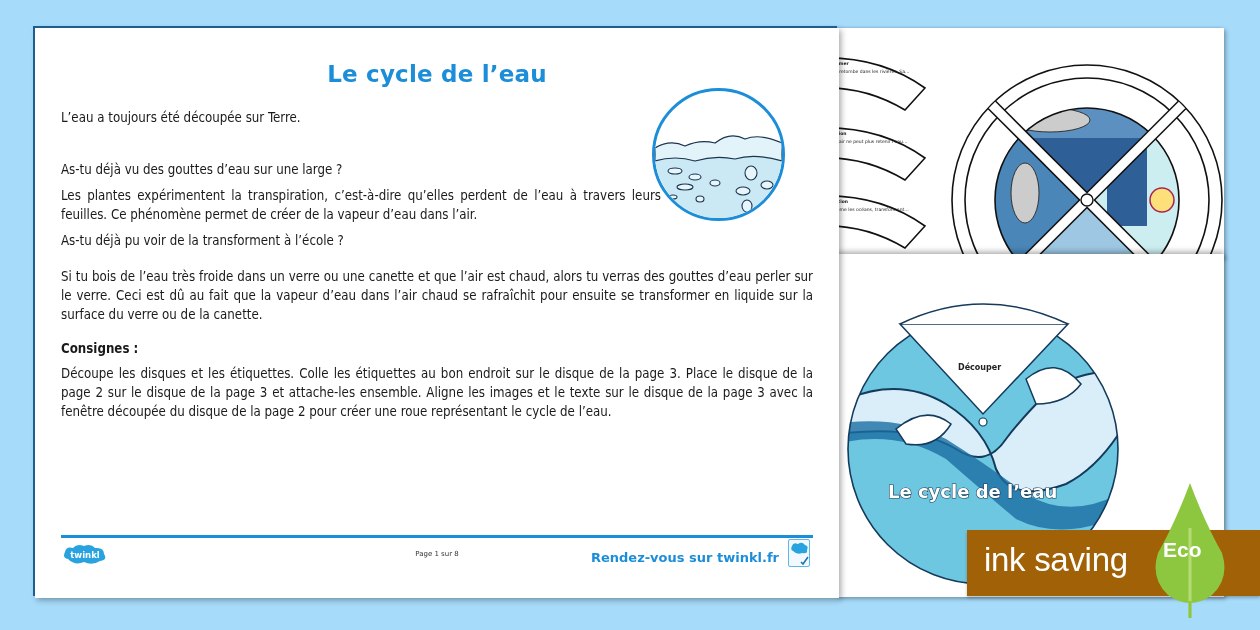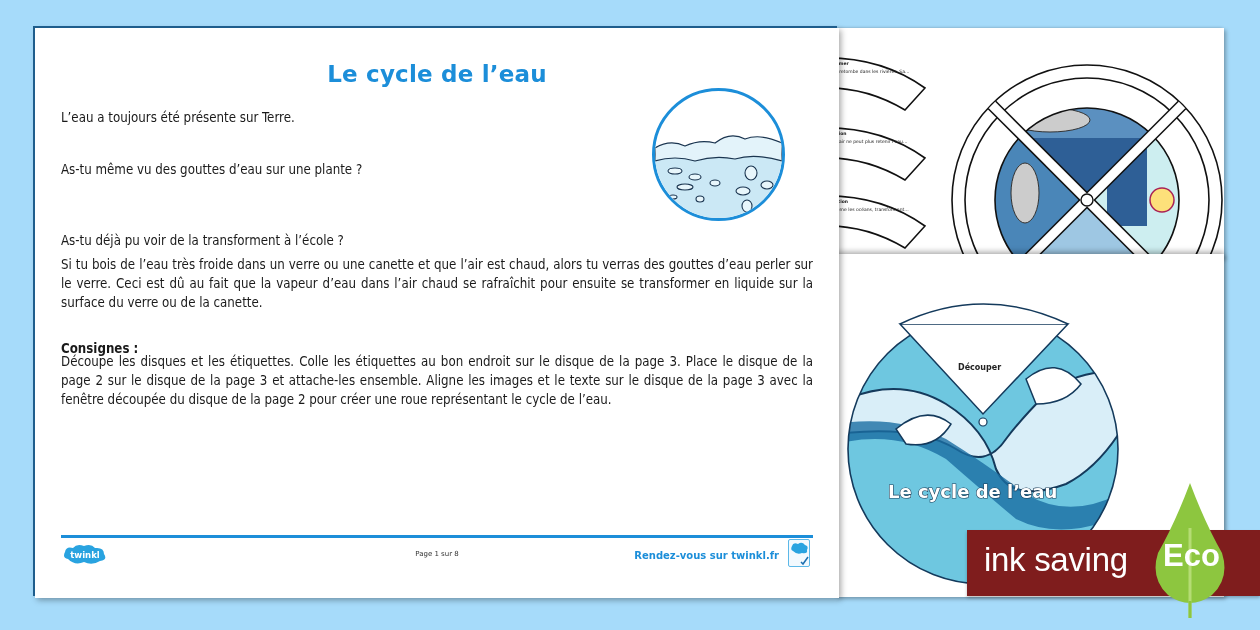--- a/index.html
+++ b/index.html
@@ -11,36 +11,36 @@
   
   #page2 { left: 820px; top: 28px; width: 404px; height: 230px; overflow: hidden; box-shadow: 2px 2px 4px rgba(0,0,0,0.3), -2px 0 3px rgba(0,0,0,0.2); }
   
   #page3 { left: 836px; top: 254px; width: 388px; height: 343px; overflow: hidden; box-shadow: 0 -3px 5px rgba(0,0,0,0.25), 2px 2px 4px rgba(0,0,0,0.3); }
   
   #page1 { left: 35px; top: 28px; width: 804px; height: 570px; }
 
   .title { position: absolute; left: 0; right: 0; top: 33px; text-align: center; color: #1c8ed9; font-family: "DejaVu Sans", sans-serif; font-weight: bold; font-size: 23px; letter-spacing: 0.2px; }
 
   .para { position: absolute; left: 26px; font-size: 13.2px; line-height: 19px; color: #1a1a1a; font-family: "DejaVu Sans Condensed", "DejaVu Sans", sans-serif; text-align: right; }
-  .p-wide { width: 752px; text-align: justify; }
+  .p-wide { width: 752px; text-align: justify; margin-top: 12px; }
   .p-narrow { width: 600px; text-align: justify; }
 
   .img-circle { position: absolute; left: 617px; top: 60px; width: 133px; height: 133px; border-radius: 50%; border: 3px solid #1c8ed9; overflow: hidden; background: #fff; }
 
   .footer-line { position: absolute; left: 26px; right: 26px; top: 507px; height: 3px; background: #1c8ed9; }
   .footer-logo { position: absolute; left: 27px; top: 515px; width: 46px; height: 22px; }
   .footer-page { position: absolute; left: 0; right: 0; top: 522px; text-align: center; font-size: 7px; color: #333; }
-  .footer-link { position: absolute; right: 60px; top: 522px; font-size: 10px; color: #1c8ed9; font-weight: bold; }
+  .footer-link { position: absolute; right: 60px; top: 522px; font-size: 13px; color: #1c8ed9; font-weight: bold; }
   .footer-badge { position: absolute; right: 29px; top: 511px; width: 22px; height: 28px; border: 1px solid #5cb8e8; border-radius: 2px; background: #f2f9fe; }
 
   
-  #eco { position: absolute; left: 967px; top: 530px; width: 293px; height: 66px; background: #7f1d1d; box-shadow: 0 2px 3px rgba(0,0,0,0.25); }
+  #eco { position: absolute; left: 967px; top: 530px; width: 293px; height: 66px; background: #a16207; box-shadow: 0 2px 3px rgba(0,0,0,0.25); }
   #eco-label { position: absolute; left: 17px; top: 11px; font-family: "Liberation Sans", sans-serif; font-size: 33px; color: #fff; letter-spacing: -0.3px; }
   #eco-leaf { position: absolute; left: 1150px; top: 483px; width: 80px; height: 135px; }
-  #eco-text { position: absolute; left: 1163px; top: 538px; font-family: "Liberation Sans", sans-serif; font-weight: bold; font-size: 31px; color: #fff; }
+  #eco-text { position: absolute; left: 1163px; top: 538px; font-family: "Liberation Sans", sans-serif; font-weight: bold; font-size: 21px; color: #fff; }
 
   .wheel-title { position: absolute; left: 888px; top: 481px; font-family: "DejaVu Sans", sans-serif; font-weight: bold; font-size: 18px; color: #fff; -webkit-text-stroke: 1.2px #1a3a55; paint-order: stroke fill; }
   .decouper { position: absolute; left: 958px; top: 363px; font-size: 8px; color: #222; font-weight: bold; }
 </style>
 </head>
 <body>
 
 <div id="page2" class="page">
   <svg width="404" height="230" viewBox="0 0 404 230">
 
@@ -109,22 +109,23 @@
     <path d="M64 70 Q147 30 232 70" fill="#fff" stroke="#143a5c" stroke-width="1.5"></path>
     <circle cx="147" cy="168" r="4" fill="#fff" stroke="#143a5c" stroke-width="1.2"></circle>
   </svg>
 </div>
 <div class="decouper">Découper</div>
 <div class="wheel-title">Le cycle de l’eau</div>
 
 <div id="page1" class="page">
   <h1 class="title">Le cycle de l’eau</h1>
 
-  <p class="para p-narrow" style="top:80px">L’eau a toujours été présente sur Terre.</p>
-  <p class="para p-narrow" style="top:132px">As-tu même vu des gouttes d’eau sur une plante ?</p>
+  <p class="para p-narrow" style="top:80px">L’eau a toujours été découpée sur Terre.</p>
+  <p class="para p-narrow" style="top:132px">As-tu déjà vu des gouttes d’eau sur une large ?</p>
+  <p class="para p-narrow" style="top:158px">Les plantes expérimentent la transpiration, c’est-à-dire qu’elles perdent de l’eau à travers leurs feuilles. Ce phénomène permet de créer de la vapeur d’eau dans l’air.</p>
   <p class="para p-narrow" style="top:203px">As-tu déjà pu voir de la transforment à l’école ?</p>
   <p class="para p-wide" style="top:227px">Si tu bois de l’eau très froide dans un verre ou une canette et que l’air est chaud, alors tu verras des gouttes d’eau perler sur le verre. Ceci est dû au fait que la vapeur d’eau dans l’air chaud se rafraîchit pour ensuite se transformer en liquide sur la surface du verre ou de la canette.</p>
 
   <p class="para" style="top:311px; font-weight:bold">Consignes :</p>
   <p class="para p-wide" style="top:324px">Découpe les disques et les étiquettes. Colle les étiquettes au bon endroit sur le disque de la page 3. Place le disque de la page 2 sur le disque de la page 3 et attache-les ensemble. Aligne les images et le texte sur le disque de la page 3 avec la fenêtre découpée du disque de la page 2 pour créer une roue représentant le cycle de l’eau.</p>
 
   <div class="img-circle">
     <svg width="127" height="127" viewBox="0 0 127 127">
       <rect x="0" y="55" width="127" height="80" fill="#cbe8f5"></rect>
       <path d="M0 57 Q15 48 30 55 Q45 48 60 52 Q75 40 90 48 Q105 42 127 52 L127 70 Q100 62 80 68 Q60 64 40 70 Q20 64 0 70 Z" fill="#e3f3fa" stroke="#1b3550" stroke-width="1.2"></path>

